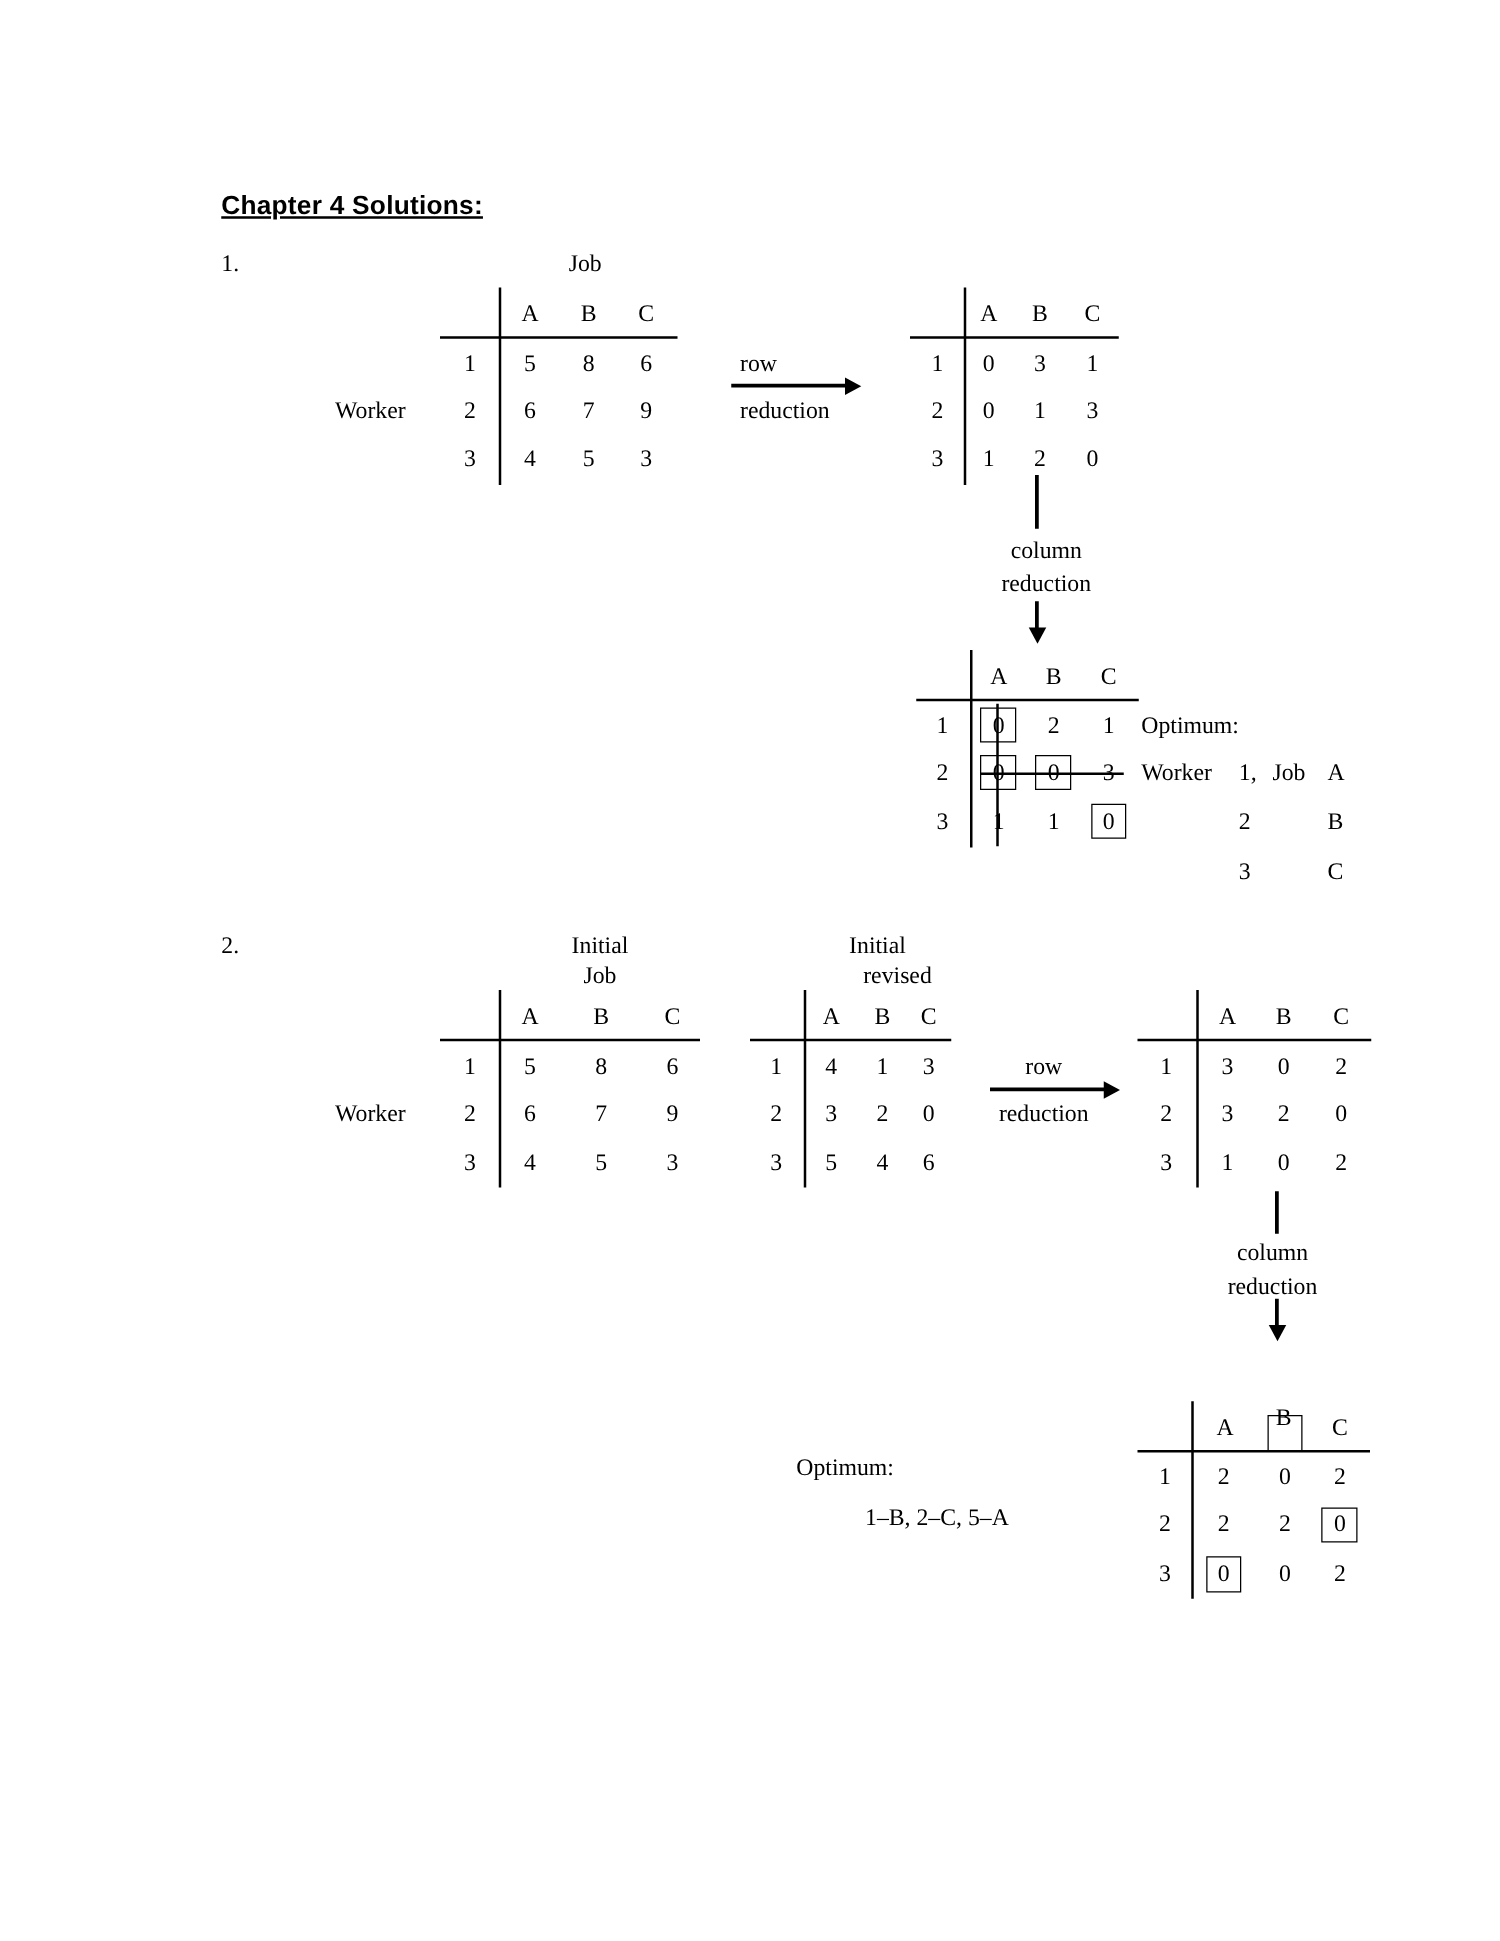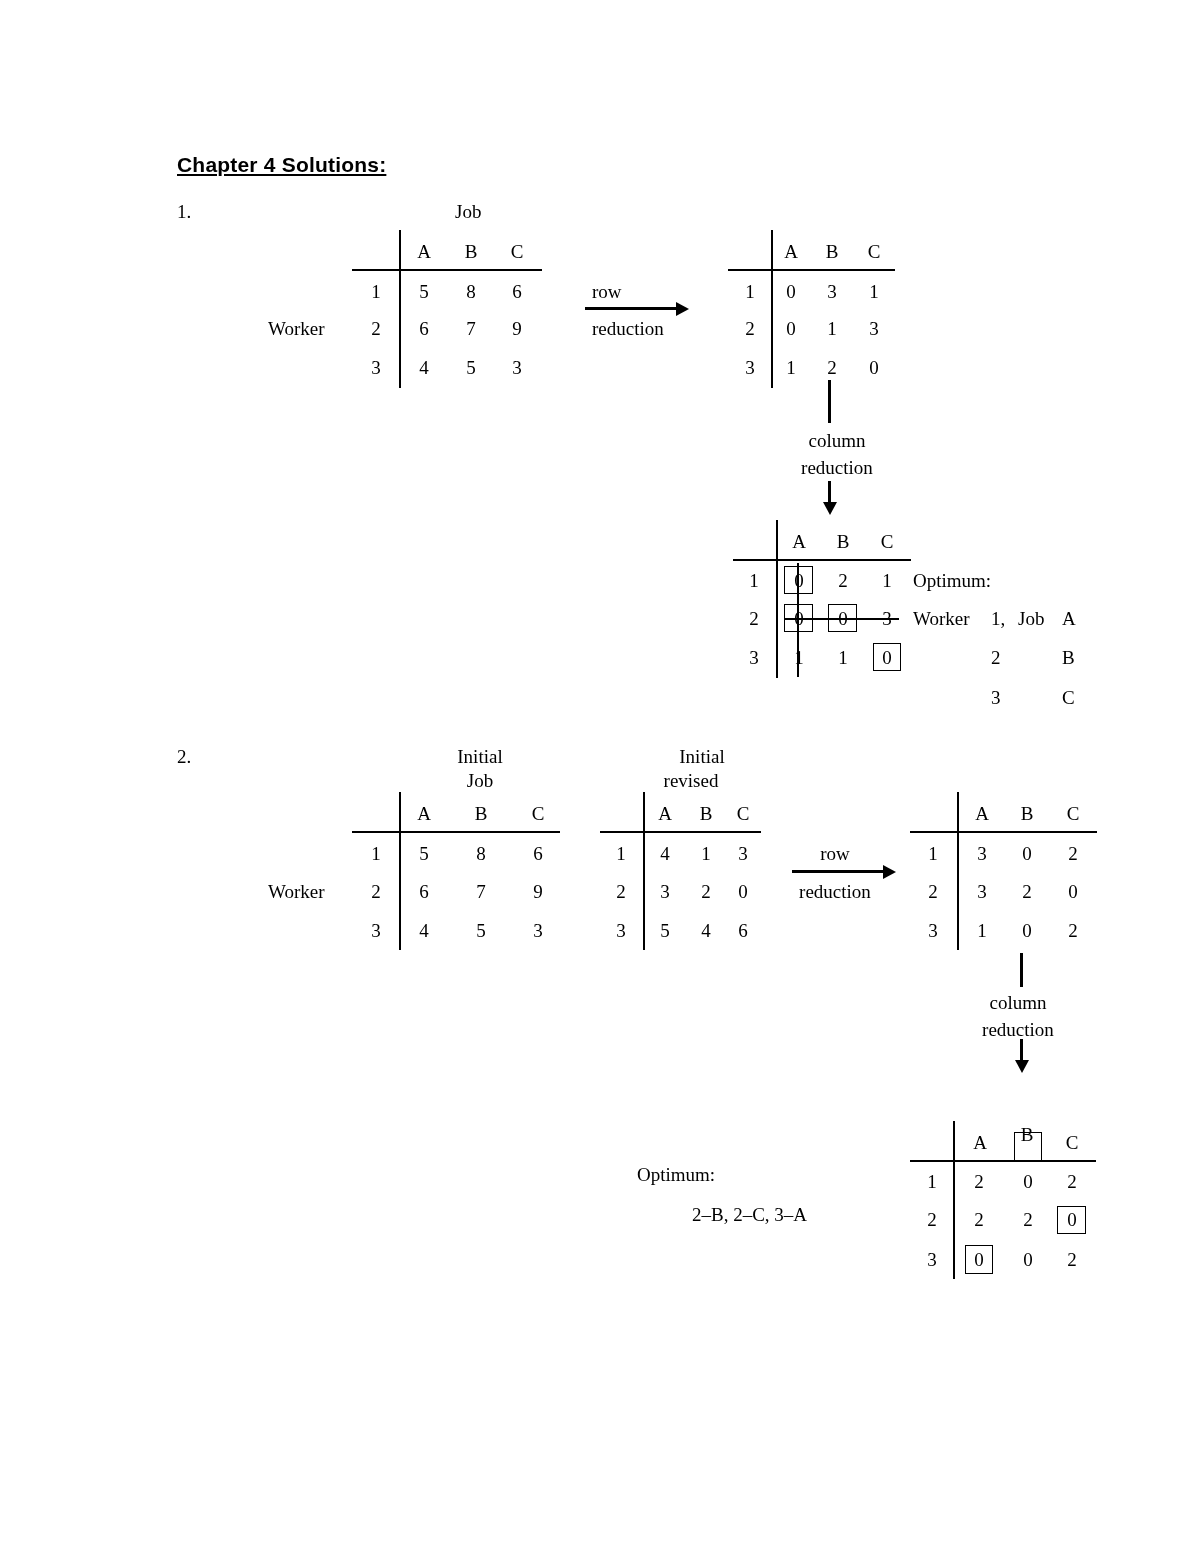--- a/index.html
+++ b/index.html
@@ -117,21 +117,21 @@
 <div class="abs txt" style="left:1062px; top:608px;">A</div>
 <div class="abs txt" style="left:991px; top:647px;">2</div>
 <div class="abs txt" style="left:1062px; top:647px;">B</div>
 <div class="abs txt" style="left:991px; top:687px;">3</div>
 <div class="abs txt" style="left:1062px; top:687px;">C</div>
 
 <div class="abs txt" style="left:177px; top:746px;">2.</div>
 <div class="abs txt ctr" style="left:430px; top:746px; width:100px;">Initial</div>
 <div class="abs txt ctr" style="left:430px; top:770px; width:100px;">Job</div>
 <div class="abs txt ctr" style="left:652px; top:746px; width:100px;">Initial</div>
-<div class="abs txt ctr" style="left:641px; top:770px; width:100px;">revised</div>
+<div class="abs txt ctr" style="left:668px; top:770px; width:100px;">revised</div>
 <div class="abs txt" style="left:268px; top:881px;">Worker</div>
 
 <div class="mtx" style="left:0; top:0;">
   <div class="vline" style="left:399px; top:792px; height:158px;"></div>
   <div class="hline" style="left:352px; top:831px; width:208px;"></div>
   <div class="cell" style="left:424px; top:803px;">A</div>
   <div class="cell" style="left:481px; top:803px;">B</div>
   <div class="cell" style="left:538px; top:803px;">C</div>
   <div class="cell" style="left:376px; top:843px;">1</div>
   <div class="cell" style="left:376px; top:881px;">2</div>
@@ -190,21 +190,21 @@
   <div class="cell" style="left:1027px; top:920px;">0</div>
   <div class="cell" style="left:1073px; top:920px;">2</div>
 </div>
 
 <div class="line" style="left:1020px; top:953px; width:3px; height:34px;"></div>
 <div class="abs txt ctr" style="left:968px; top:992px; width:100px;">column</div>
 <div class="abs txt ctr" style="left:968px; top:1019px; width:100px;">reduction</div>
 <div class="arrow-d" style="left:1020px; top:1039px; height:22px;"></div>
 
 <div class="abs txt" style="left:637px; top:1164px;">Optimum:</div>
-<div class="abs txt" style="left:692px; top:1204px;">2–B, 2–C, 3–A</div>
+<div class="abs txt" style="left:692px; top:1204px;">1–B, 2–C, 5–A</div>
 
 <div class="mtx" style="left:0; top:0;">
   <div class="vline" style="left:953px; top:1121px; height:158px;"></div>
   <div class="hline" style="left:910px; top:1160px; width:186px;"></div>
   <div class="cell" style="left:980px; top:1132px;">A</div>
   <div class="cell" style="left:1027px; top:1124px;">B</div>
   <div class="cell" style="left:1072px; top:1132px;">C</div>
   <div class="box" style="left:1014px; top:1132px; width:28px; height:29px;"></div>
   <div class="cell" style="left:932px; top:1171px;">1</div>
   <div class="cell" style="left:932px; top:1209px;">2</div>

